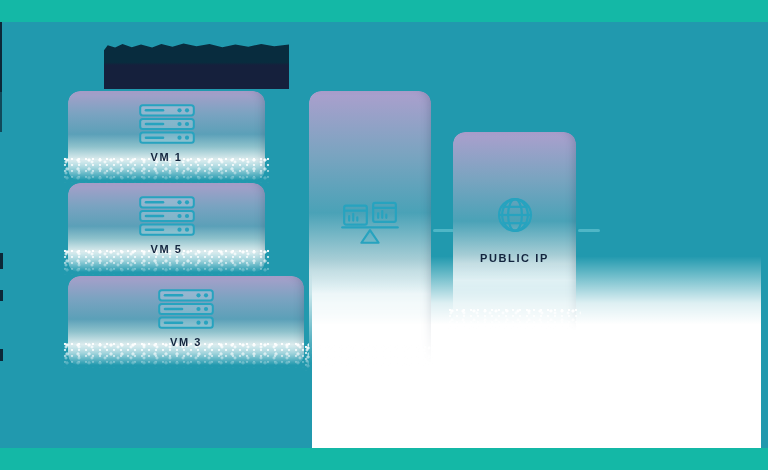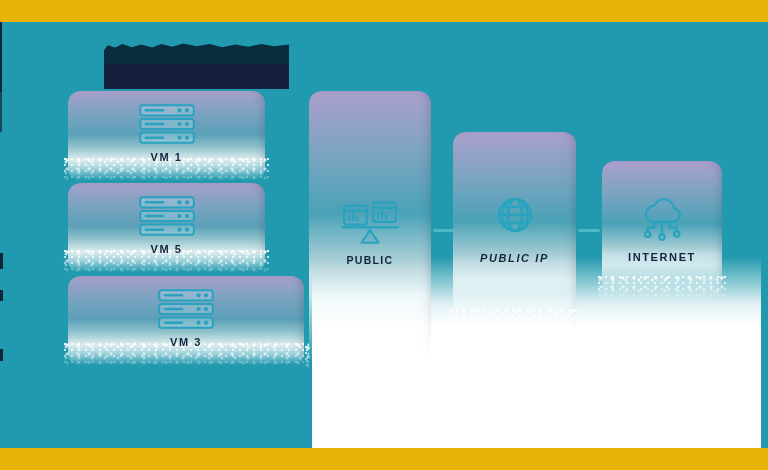--- a/index.html
+++ b/index.html
@@ -1,18 +1,18 @@
 <!DOCTYPE html>
 <html><head>
 <meta charset="utf-8">
 <style>
   html,body { margin:0; padding:0; background:#ffffff; }
   #canvas {
     position:relative; width:768px; height:470px; overflow:hidden;
-    background:#eab308; font-family:"Liberation Sans", sans-serif;
+    background:#14b8a6; font-family:"Liberation Sans", sans-serif;
   }
   
   .bg-teal { position:absolute; left:0; top:22px; width:768px; height:426px; background:#2199ae; }
   
   .bg-white-fade {
     position:absolute; left:312px; top:22px; width:449px; height:426px;
     background:linear-gradient(180deg, rgba(255,255,255,0) 0%, rgba(255,255,255,0) 55%,
                rgba(255,255,255,.85) 66%, #ffffff 71%, #ffffff 100%);
   }
   
@@ -63,21 +63,21 @@
   .plb .card-icon { top:104px; width:58px; height:52px; }
   .pip .card-icon { top:64px;  width:38px; height:38px; }
   .int .card-icon { top:30px;  width:48px; height:52px; }
 
   .card-label {
     position:absolute; left:0; width:100%; text-align:center;
     font-weight:bold; color:#13253e; letter-spacing:1.6px; font-size:11px;
   }
   .vm  .card-label { top:60px; }
   .plb .card-label { top:160px; font-size:10.5px; letter-spacing:1.3px; line-height:18px; }
-  .pip .card-label { top:120px;font-style:italic; }
+  .pip .card-label { top:120px; }
   .int .card-label { top:90px; }
 
   .vm1 { left:68px;  top:91px;  width:197px; height:90px; }
   .vm2 { left:68px;  top:183px; width:197px; height:90px; }
   .vm3 { left:68px;  top:276px; width:236px; height:90px; }
   .plb { left:309px; top:91px;  width:122px; height:290px; }
   .pip { left:453px; top:132px; width:123px; height:212px; }
   .int { left:602px; top:161px; width:120px; height:150px; }
 
   .connector { position:absolute; top:229px; height:3px; background:#4fb6c6; border-radius:2px; }
@@ -194,50 +194,33 @@
         <rect x="35.5" y="8" width="25" height="21" rx="2"></rect>
         <line x1="35.5" y1="13.5" x2="60.5" y2="13.5"></line>
         <line x1="41" y1="24.5" x2="41" y2="19.5"></line>
         <line x1="45.5" y1="24.5" x2="45.5" y2="17"></line>
         <line x1="50" y1="24.5" x2="50" y2="21"></line>
         <line x1="1.5" y1="35" x2="62.5" y2="35" stroke-width="2.6"></line>
         <path d="M32 38 L22.5 52 L41.5 52 Z" fill="rgba(39,163,191,0.18)"></path>
       </g>
     </svg>
     <div class="card-label">
-      <div>PUBLIC</div>
     </div>
   </div>
 
   <div class="card node pip">
     <div class="card-face"></div>
     <div class="speckles"></div>
     <svg class="card-icon" viewBox="0 0 40 40">
       <g stroke="#27a3bf" stroke-width="2.3" fill="none">
         <circle cx="20" cy="20" r="16.8"></circle>
         <ellipse cx="20" cy="20" rx="7.3" ry="16.8"></ellipse>
         <ellipse cx="20" cy="20" rx="13.5" ry="16.4"></ellipse>
         <line x1="6.7" y1="11.4" x2="33.3" y2="11.4"></line>
         <line x1="3.2" y1="20" x2="36.8" y2="20"></line>
         <line x1="6.7" y1="28.6" x2="33.3" y2="28.6"></line>
       </g>
     </svg>
     <div class="card-label">PUBLIC IP</div>
   </div>
 
-  <div class="card node int">
-    <div class="card-face"></div>
-    <div class="speckles"></div>
-    <svg class="card-icon" viewBox="0 0 52 56">
-      <g stroke="#27a3bf" stroke-width="2.4" fill="none" stroke-linecap="round" stroke-linejoin="round">
-        <path d="M14.5 33.5 L38 33.5 A7.6 7.6 0 0 0 38.9 18.4 A11 11 0 0 0 17.8 15.7 A9.2 9.2 0 0 0 14.5 33.5 Z"></path>
-        <path d="M17.5 33.5 V39.5 H10.5 V43.5"></path>
-        <circle cx="10.5" cy="46.8" r="2.9"></circle>
-        <path d="M26 33.5 V46.5"></path>
-        <circle cx="26" cy="49.8" r="2.9"></circle>
-        <path d="M34.5 33.5 V39.5 H42 V43"></path>
-        <circle cx="42" cy="46.3" r="2.9"></circle>
-      </g>
-    </svg>
-    <div class="card-label">INTERNET</div>
-  </div>
 
 </div>
 
 </body></html>

